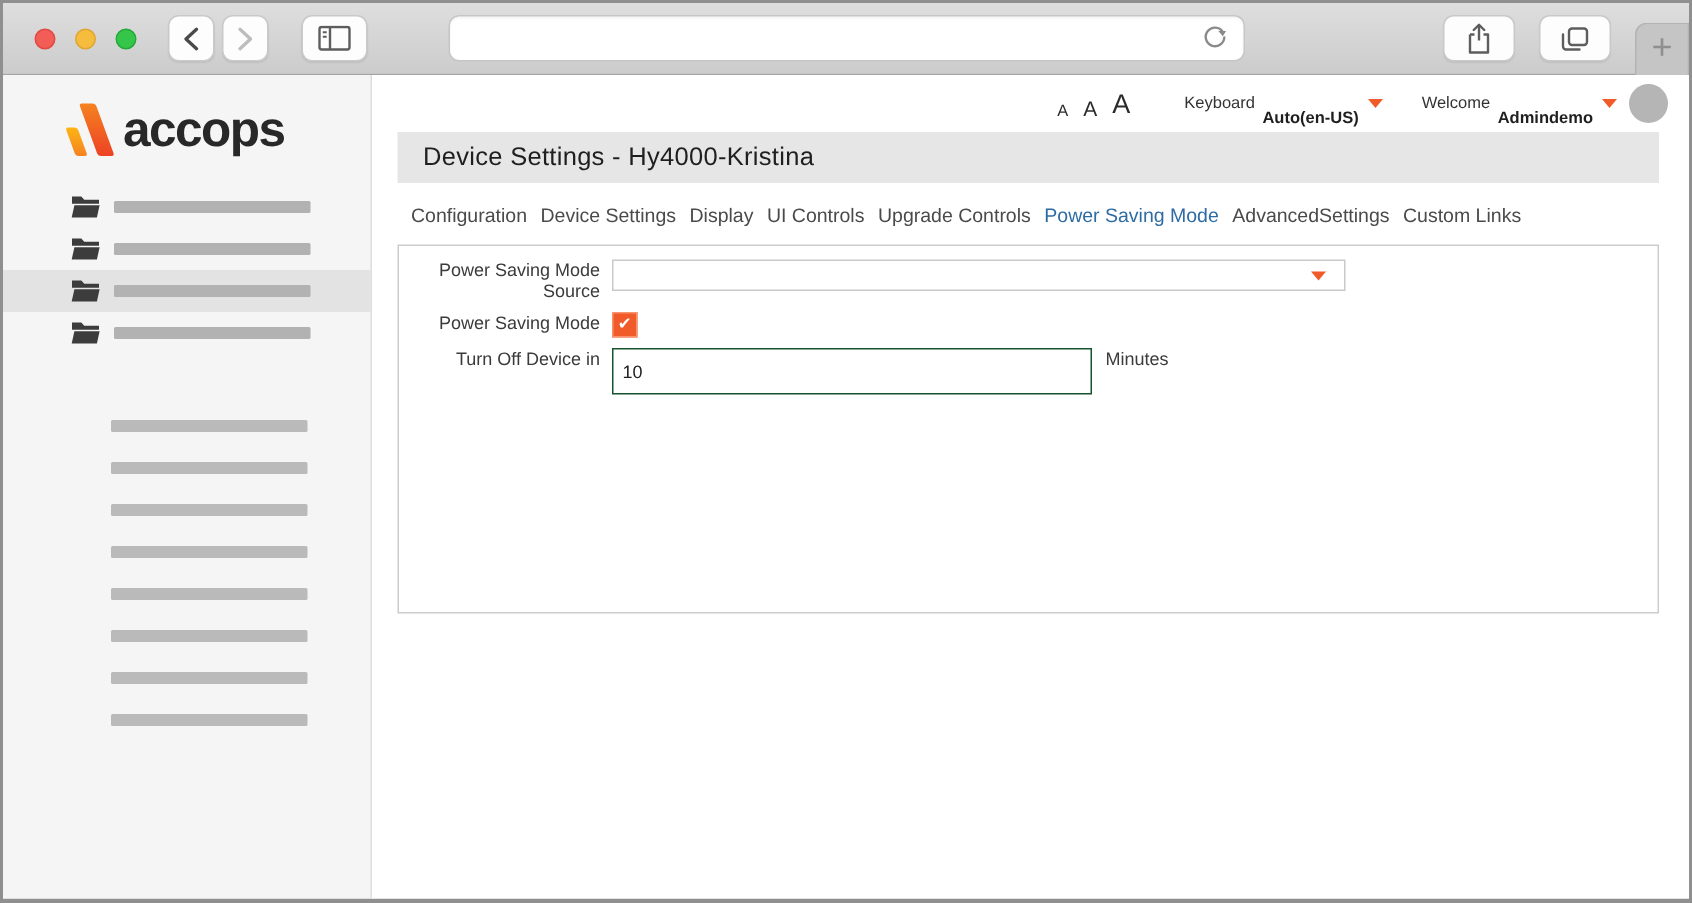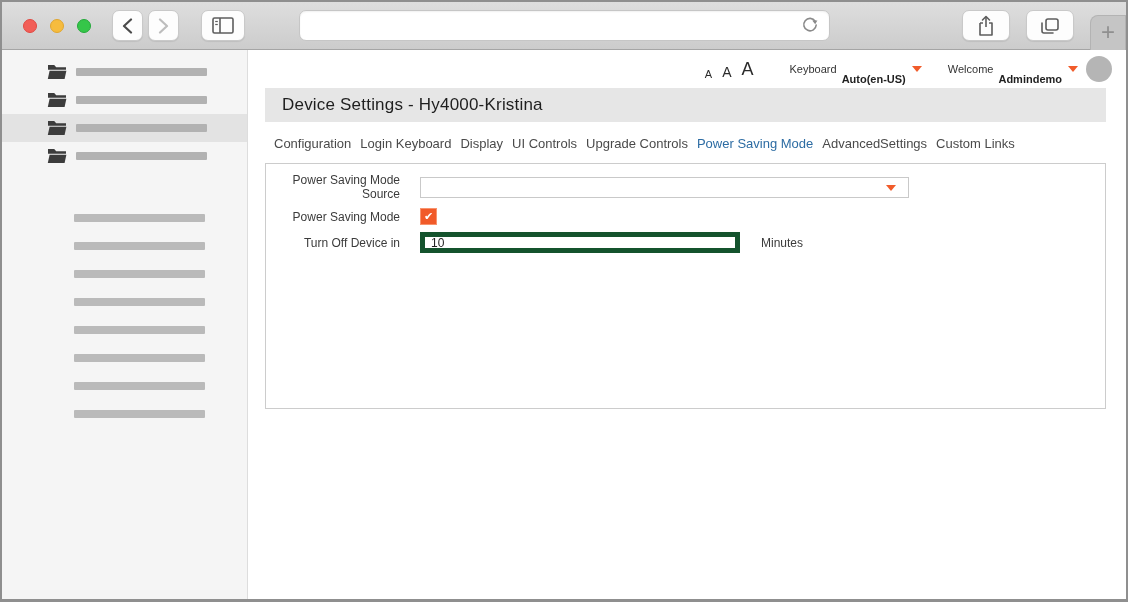--- a/index.html
+++ b/index.html
@@ -55,26 +55,26 @@
   .page-header { margin:0 20px 0 17px; height:34px; background:#e6e6e6; display:flex; align-items:center; padding-left:17px; }
   .page-header h1 { font-size:17px; font-weight:500; color:#1f1f1f; letter-spacing:.2px; }
 
   
   .tabs { display:flex; align-items:center; gap:9px; margin:14px 20px 0 26px; flex-wrap:nowrap; }
   .tab { font-size:13px; color:#4a4a4a; white-space:nowrap; cursor:pointer; }
   .tab.active { color:#2d6ca3; }
 
   
   .panel { margin:12px 20px 0 17px; height:246px; border:1px solid #ccc; background:#fff; padding-top:9px; }
-  .form-row { display:flex; align-items:center; margin-bottom:7px;gap:12px; }
+  .form-row { display:flex; margin-bottom:7px; }
   .form-label { width:142px; flex:0 0 142px; text-align:right; padding-right:8px; font-size:12px; color:#3b3b3b; }
   .select-box { position:relative; width:489px; height:21px; border:1px solid #c9c9c9; background:#fff; }
   .select-box .caret-orange { position:absolute; right:12px; top:7px; margin:0; }
   .checkbox { width:17px; height:17px; background:#f15a29; border:1px solid #f8936d; color:#fff; font-size:11px; line-height:15px; text-align:center; cursor:pointer; }
-  .text-input { width:320px; height:21px; border:5px solid #14532d; font-size:12px; padding:0 6px; color:#222; font-family:"Liberation Sans", sans-serif; }
+  .text-input { width:320px; height:31px; border:1px solid #14532d; font-size:12px; padding:0 6px; color:#222; font-family:"Liberation Sans", sans-serif; }
   .suffix { font-size:12px; color:#3b3b3b; margin-left:9px; }
 </style>
 </head>
 <body>
 
 <div class="window">
 
   <div class="chrome">
     <span class="light red"></span>
     <span class="light yellow"></span>
@@ -123,20 +123,27 @@
       </svg>
     </div>
     <div class="newtab">
       <span>+</span>
     </div>
   </div>
 
   <div class="app">
 
     <aside class="sidebar">
+      <div class="logo">
+        <span class="logo-mark">
+          <span class="stripe-small"></span>
+          <span class="stripe-big"></span>
+        </span>
+        <span class="logo-text">accops</span>
+      </div>
 
       <nav class="nav">
         <div class="nav-item">
           <svg class="folder-icon" viewBox="0 0 20 16">
               <path fill="#3c3c3c" d="M1 1 h6.2 l2 2.2 H19 v2.6 H1 z"></path>
               <path fill="#3c3c3c" d="M.8 15 L2.6 6.8 H19.4 L17.6 15 z"></path>
             </svg>
           <span class="bar"></span>
         </div>
         <div class="nav-item">
@@ -194,21 +201,21 @@
         </div>
         <div class="avatar"></div>
       </div>
 
       <div class="page-header">
         <h1>Device Settings - Hy4000-Kristina</h1>
       </div>
 
       <div class="tabs">
         <span class="tab">Configuration</span>
-        <span class="tab">Login Keyboard</span>
+        <span class="tab">Device Settings</span>
         <span class="tab">Display</span>
         <span class="tab">UI Controls</span>
         <span class="tab">Upgrade Controls</span>
         <span class="tab active">Power Saving Mode</span>
         <span class="tab">AdvancedSettings</span>
         <span class="tab">Custom Links</span>
       </div>
 
       <div class="panel">
         <div class="form-row">

